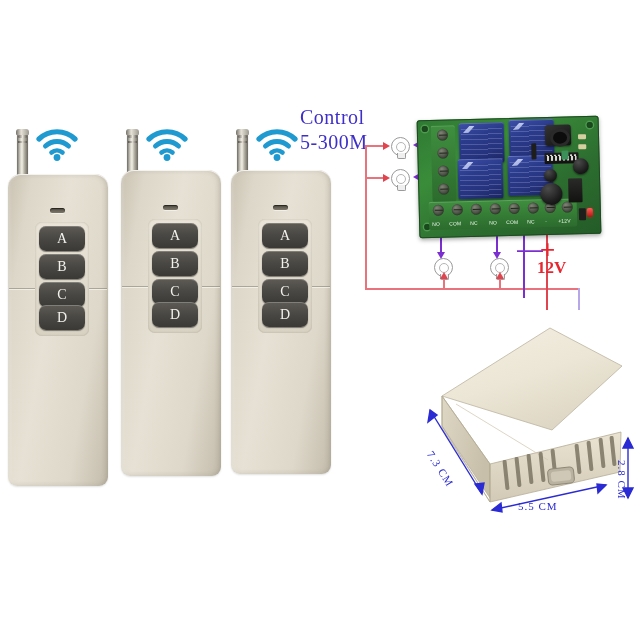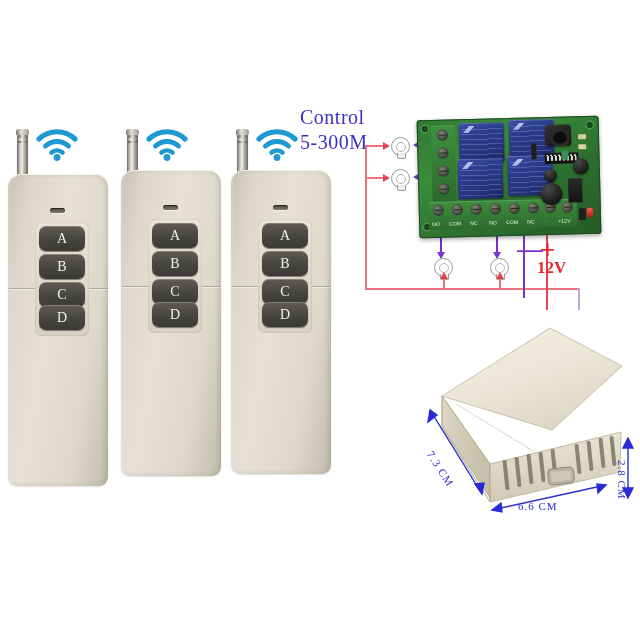--- a/index.html
+++ b/index.html
@@ -351,17 +351,17 @@
         <polygon points="82,182 75,172 84,171"></polygon>
         <line x1="92" y1="198" x2="206" y2="173"></line>
         <polygon points="92,198 101,191 102,200"></polygon>
         <polygon points="206,173 197,172 198,181"></polygon>
         <line x1="228" y1="126" x2="228" y2="186"></line>
         <polygon points="228,126 223,136 233,136"></polygon>
         <polygon points="228,186 223,176 233,176"></polygon>
       </g>
     </svg>
     <div class="dim" style="left:30px;top:134px;transform:rotate(58deg);transform-origin:left center;">7.3 CM</div>
-    <div class="dim" style="left:118px;top:188px;">6.6 CM</div>
+    <div class="dim" style="left:118px;top:188px;">5.5 CM</div>
     <div class="dim" style="left:222px;top:142px;transform:rotate(90deg);transform-origin:left center;">2.8 CM</div>
   </div>
 
 </div>
 
 </body></html>

